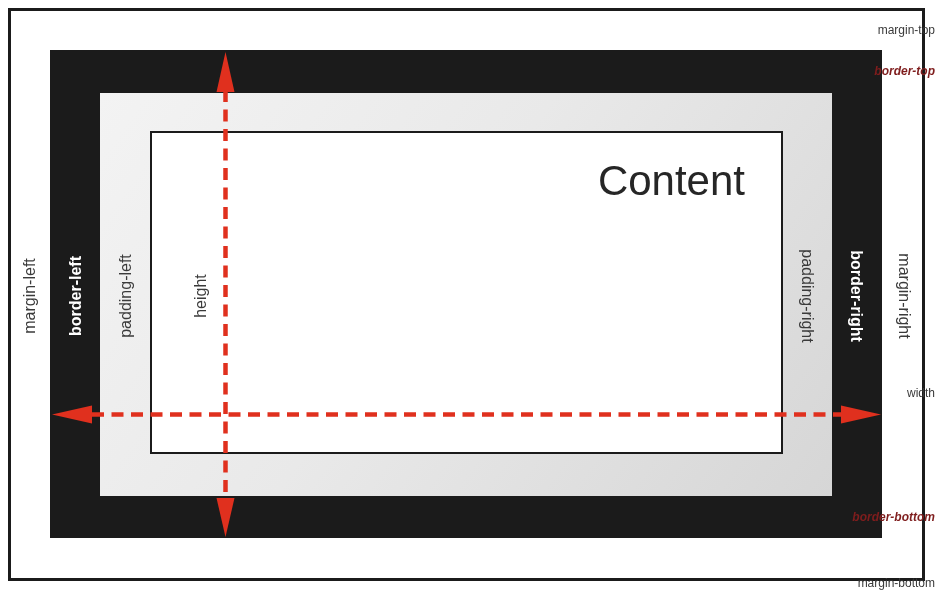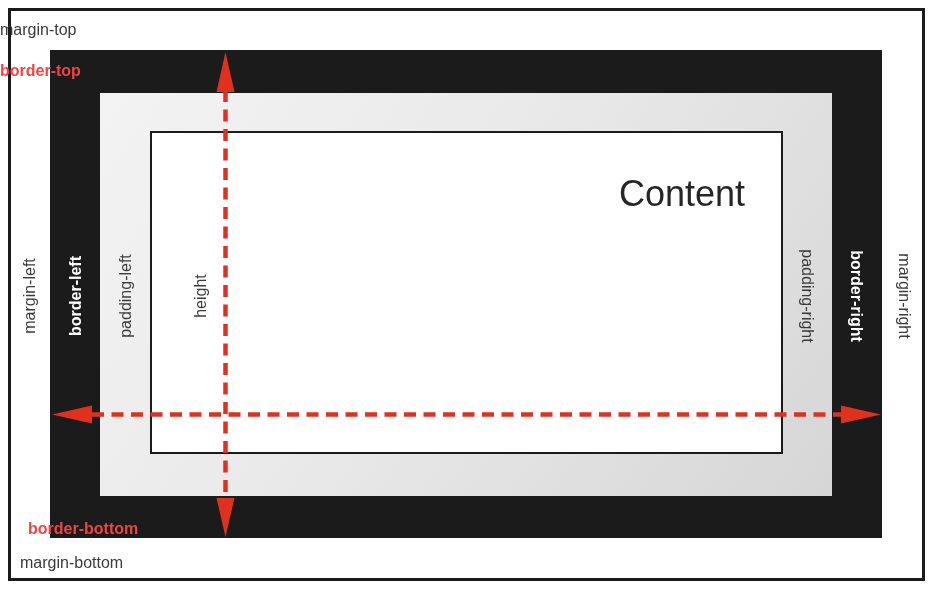--- a/index.html
+++ b/index.html
@@ -27,37 +27,37 @@
   .padding-box {
     position:absolute; left:100px; top:93px; width:732px; height:403px;
     background:linear-gradient(125deg, var(--padding-light,#f3f3f3) 0%, #e9e9e9 45%, var(--padding-dark,#d7d7d7) 100%);
   }
   
   .content-box {
     position:absolute; left:150px; top:131px; width:633px; height:323px;
     background:#ffffff; border:2px solid var(--ink, #1b1b1b);
   }
   .content-text {
-    position:absolute; right:190px; top:176px;
-    font-size:36px; line-height:1; color:var(--content-ink,#262626);
+    position:absolute; right:190px; top:160px;
+    font-size:42px; line-height:1; color:var(--content-ink,#262626);
     letter-spacing:0px;
   }
   
   .hlabel {
-    position:absolute; left:0; right:0; text-align:left;
-    font-size:16px; line-height:18px; color:var(--label,#3a3a3a);
+    position:absolute; left:0; right:0; text-align:right;
+    font-size:12px; line-height:18px; color:var(--label,#3a3a3a);
     white-space:nowrap;
   }
-  .hlabel.inverse { color:#ef4444; font-weight:bold; }
+  .hlabel.inverse { color:#7f1d1d; font-weight:bold;font-style:italic; }
   .lbl-margin-top    { top:21px; }
   .lbl-border-top    { top:62px; }
   .lbl-padding-top   { top:104px; }
   .lbl-padding-bottom{ top:466px; }
-  .lbl-border-bottom { top:520px;padding-left:28px; }
-  .lbl-margin-bottom { top:554px;padding-left:20px; }
+  .lbl-border-bottom { top:508px;padding-left:28px; }
+  .lbl-margin-bottom { top:574px;padding-left:20px; }
   .lbl-width         { top:384px; }
   
   .vlabel {
     position:absolute; top:0; bottom:0; width:0;
     display:flex; align-items:center; justify-content:center;
     overflow:visible;
   }
   .vlabel > span {
     white-space:nowrap; font-size:16px; line-height:16px;
     color:var(--label,#3a3a3a); display:block;
@@ -93,20 +93,21 @@
   <div class="border-box"></div>
   <div class="padding-box"></div>
   <div class="content-box"></div>
 
   <div class="content-text">Content</div>
 
   <div class="hlabel lbl-margin-top">margin-top</div>
   <div class="hlabel inverse lbl-border-top">border-top</div>
   <div class="hlabel inverse lbl-border-bottom">border-bottom</div>
   <div class="hlabel lbl-margin-bottom">margin-bottom</div>
+  <div class="hlabel lbl-width">width</div>
 
   <div class="vlabel read-up pos-margin-left">
     <span>margin-left</span>
   </div>
   <div class="vlabel read-up inverse pos-border-left">
     <span>border-left</span>
   </div>
   <div class="vlabel read-up pos-padding-left">
     <span>padding-left</span>
   </div>

